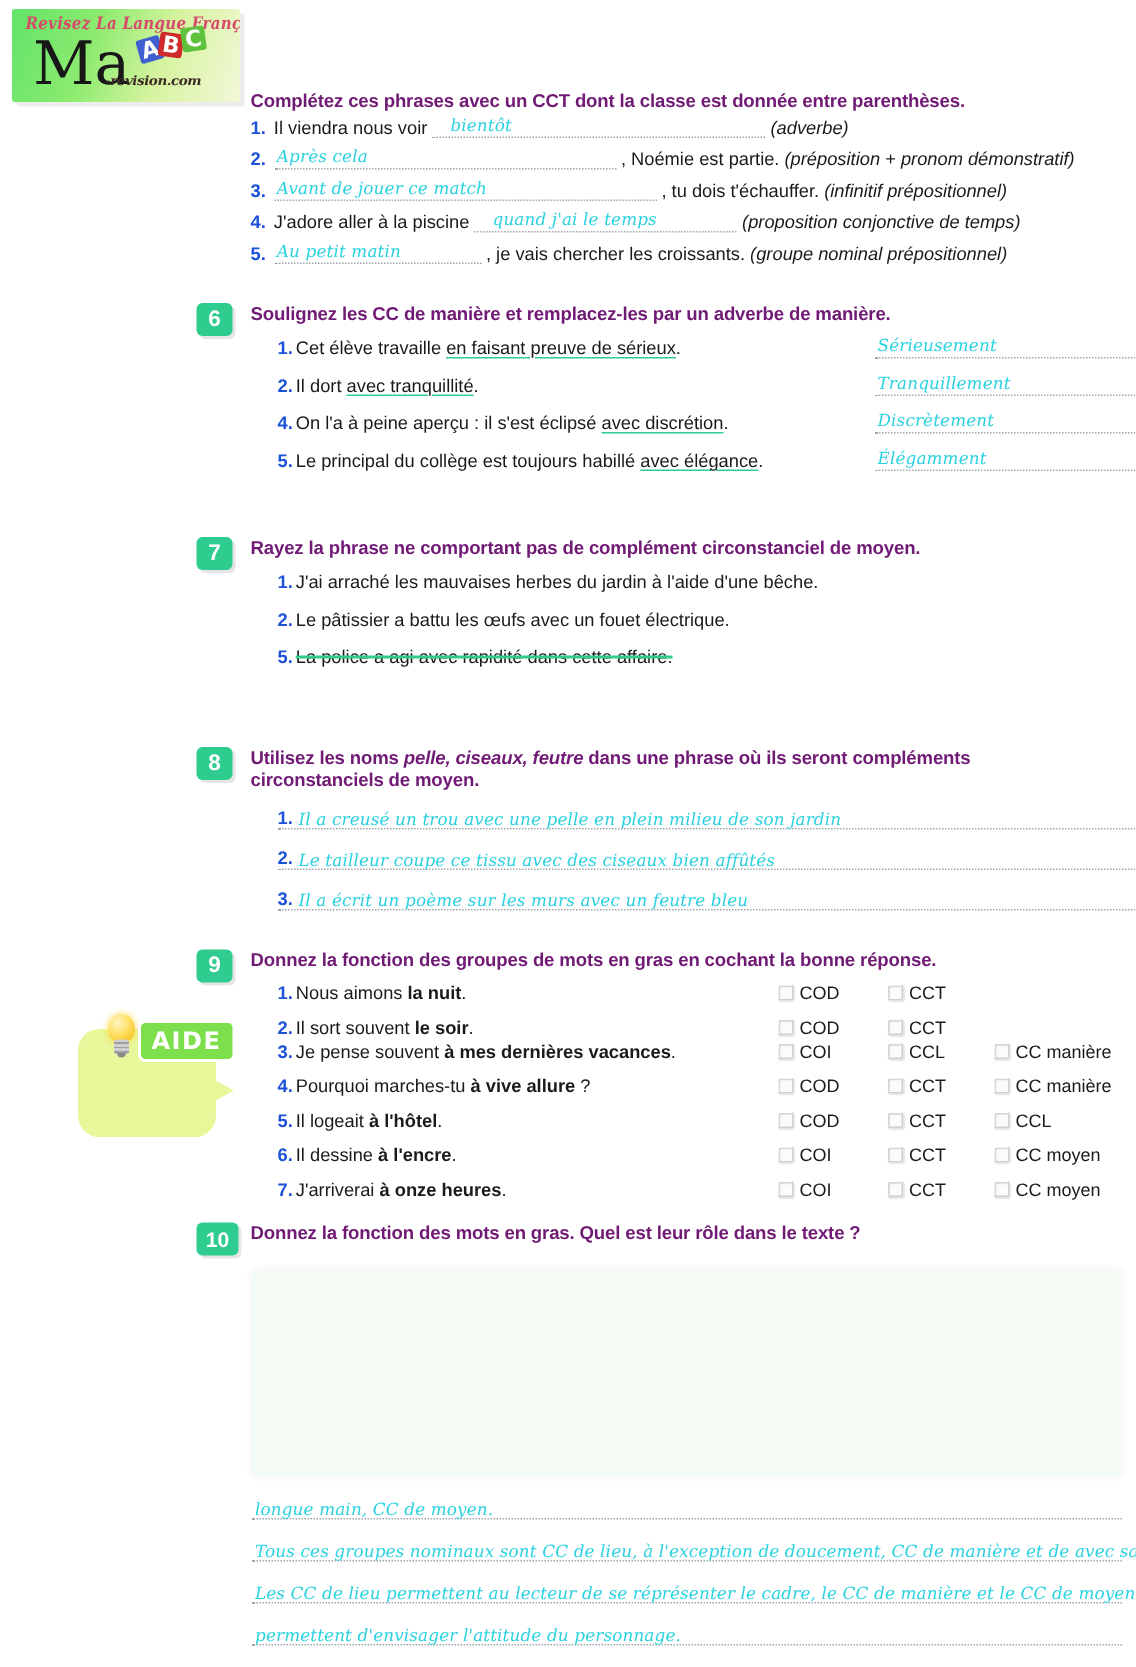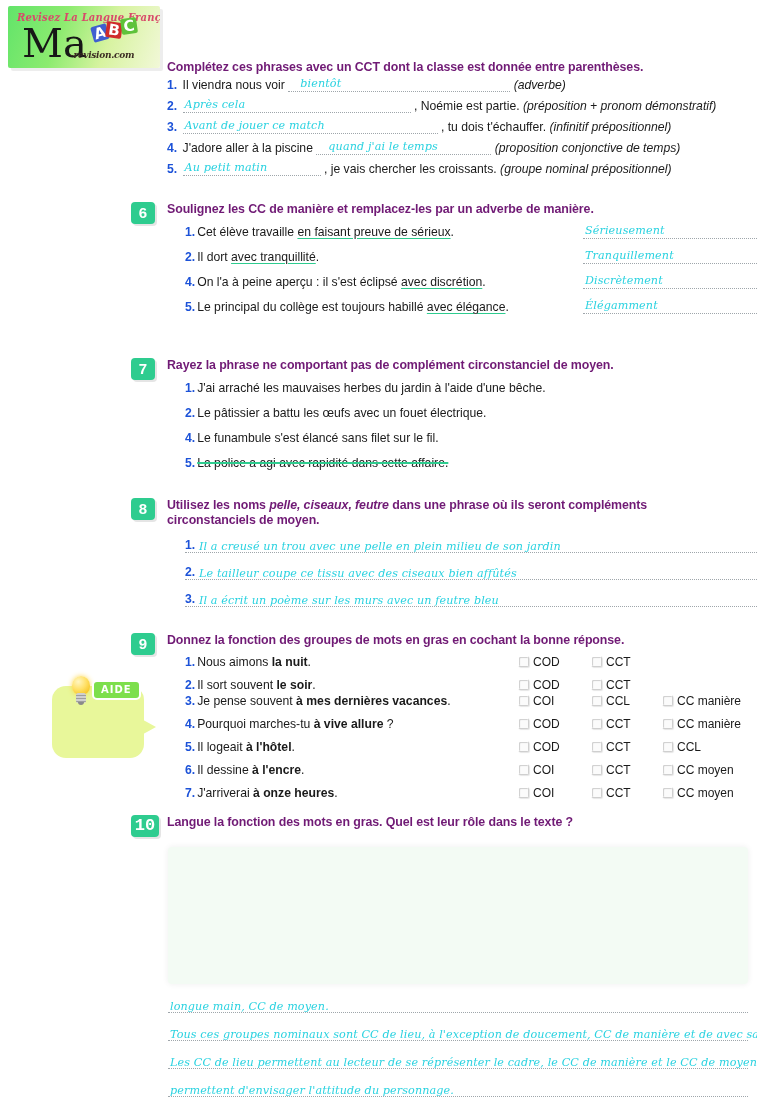--- a/index.html
+++ b/index.html
@@ -60,21 +60,21 @@
   .badge {
     position:absolute; left:0; top:0;
     width:24px; height:22px;
     background:#2ecc8f; color:#fff;
     border-radius:4px;
     font-family:"Liberation Sans", sans-serif;
     font-weight:700; font-size:15px;
     text-align:center; line-height:22px;
     box-shadow:2px 2px 0 rgba(0,0,0,.10);
   }
-  .badge.wide { width:28px; font-size:17px;font-family:Liberation Mono, monospace; }
+  .badge.wide { width:28px; font-size:14px; }
 
   .title {
     color:#701a75; font-weight:700; font-size:12.4px;
     line-height:15px; letter-spacing:-.1px;
     margin:0 0 3px 0;
   }
   .title .it { font-style:italic; }
 
   .items { margin:0; padding:0; list-style:none; }
   .item {
@@ -139,21 +139,21 @@
     position:absolute; left:84px; top:40px;
     width:0;height:0;
     border-top:11px solid transparent;
     border-bottom:11px solid transparent;
     border-left:20px solid #e8f79a;
   }
   .aide-badge {
     position:absolute; left:40px; top:4px;
     background:#7ddf4c; color:#fff;
     font-family:"DejaVu Sans", sans-serif;
-    font-weight:700; font-size:10px; letter-spacing:1px;
+    font-weight:700; font-size:16px; letter-spacing:1px;
     padding:2px 7px 3px 7px; border-radius:5px;
     border:2px solid #fff;
   }
   .bulb { position:absolute; left:18px; top:0px; width:22px; height:30px; }
   .bulb .glass {
     position:absolute; left:2px; top:0; width:18px; height:19px;
     border-radius:50% 50% 45% 45%;
     background: radial-gradient(circle at 35% 30%, #fff6c2 0%, #ffe066 45%, #f2b705 100%);
     box-shadow:0 0 5px rgba(255,214,64,.9);
   }
@@ -273,23 +273,20 @@
   <div class="ex" style="left:131px; top:358px; width:620px;">
     <div class="badge">7</div>
     <div style="margin-left:36px;">
       <div class="title">Rayez la phrase ne comportant pas de complément circonstanciel de moyen.</div>
       <ul class="items" style="margin-left:18px; margin-top:8px;">
         <li class="item" style="margin-bottom:11px;">
           <span class="num">1.</span><span>J'ai arraché les mauvaises herbes du jardin à l'aide d'une bêche.</span>
         </li>
         <li class="item" style="margin-bottom:11px;">
           <span class="num">2.</span><span>Le pâtissier a battu les œufs avec un fouet électrique.</span>
-        </li>
-        <li class="item" style="margin-bottom:11px;">
-          <span class="num">4.</span><span>Le funambule s'est élancé sans filet sur le fil.</span>
         </li>
         <li class="item" style="margin-bottom:11px;">
           <span class="num">5.</span><span class="struck">La police a agi avec rapidité dans cette affaire.</span>
         </li>
       </ul>
     </div>
   </div>
 
   <div class="ex" style="left:131px; top:498px; width:620px;">
     <div class="badge">8</div>
@@ -379,21 +376,21 @@
           <span class="opt" style="left:406px; top:0;"><i class="cb"></i><span>CCT</span></span>
           <span class="opt" style="left:477px; top:0;"><i class="cb"></i><span>CC moyen</span></span>
         </li>
       </ul>
     </div>
   </div>
 
   <div class="ex" style="left:131px; top:815px; width:620px;">
     <div class="badge wide">10</div>
     <div style="margin-left:36px;">
-      <div class="title">Langue la fonction des mots en gras. Quel est leur rôle dans le texte ?</div>
+      <div class="title">Donnez la fonction des mots en gras. Quel est leur rôle dans le texte ?</div>
     </div>
   </div>
 
   <div class="bigbox" style="left:168px; top:847px; width:580px; height:137px;"></div>
 
   <div style="position:absolute; left:168px; top:998px; width:580px;">
     <div class="answerrow" style="margin-bottom:11px;">
       <span class="rule"></span>
       <span class="hw" style="left:2px;">longue main, CC de moyen.</span>
     </div>

